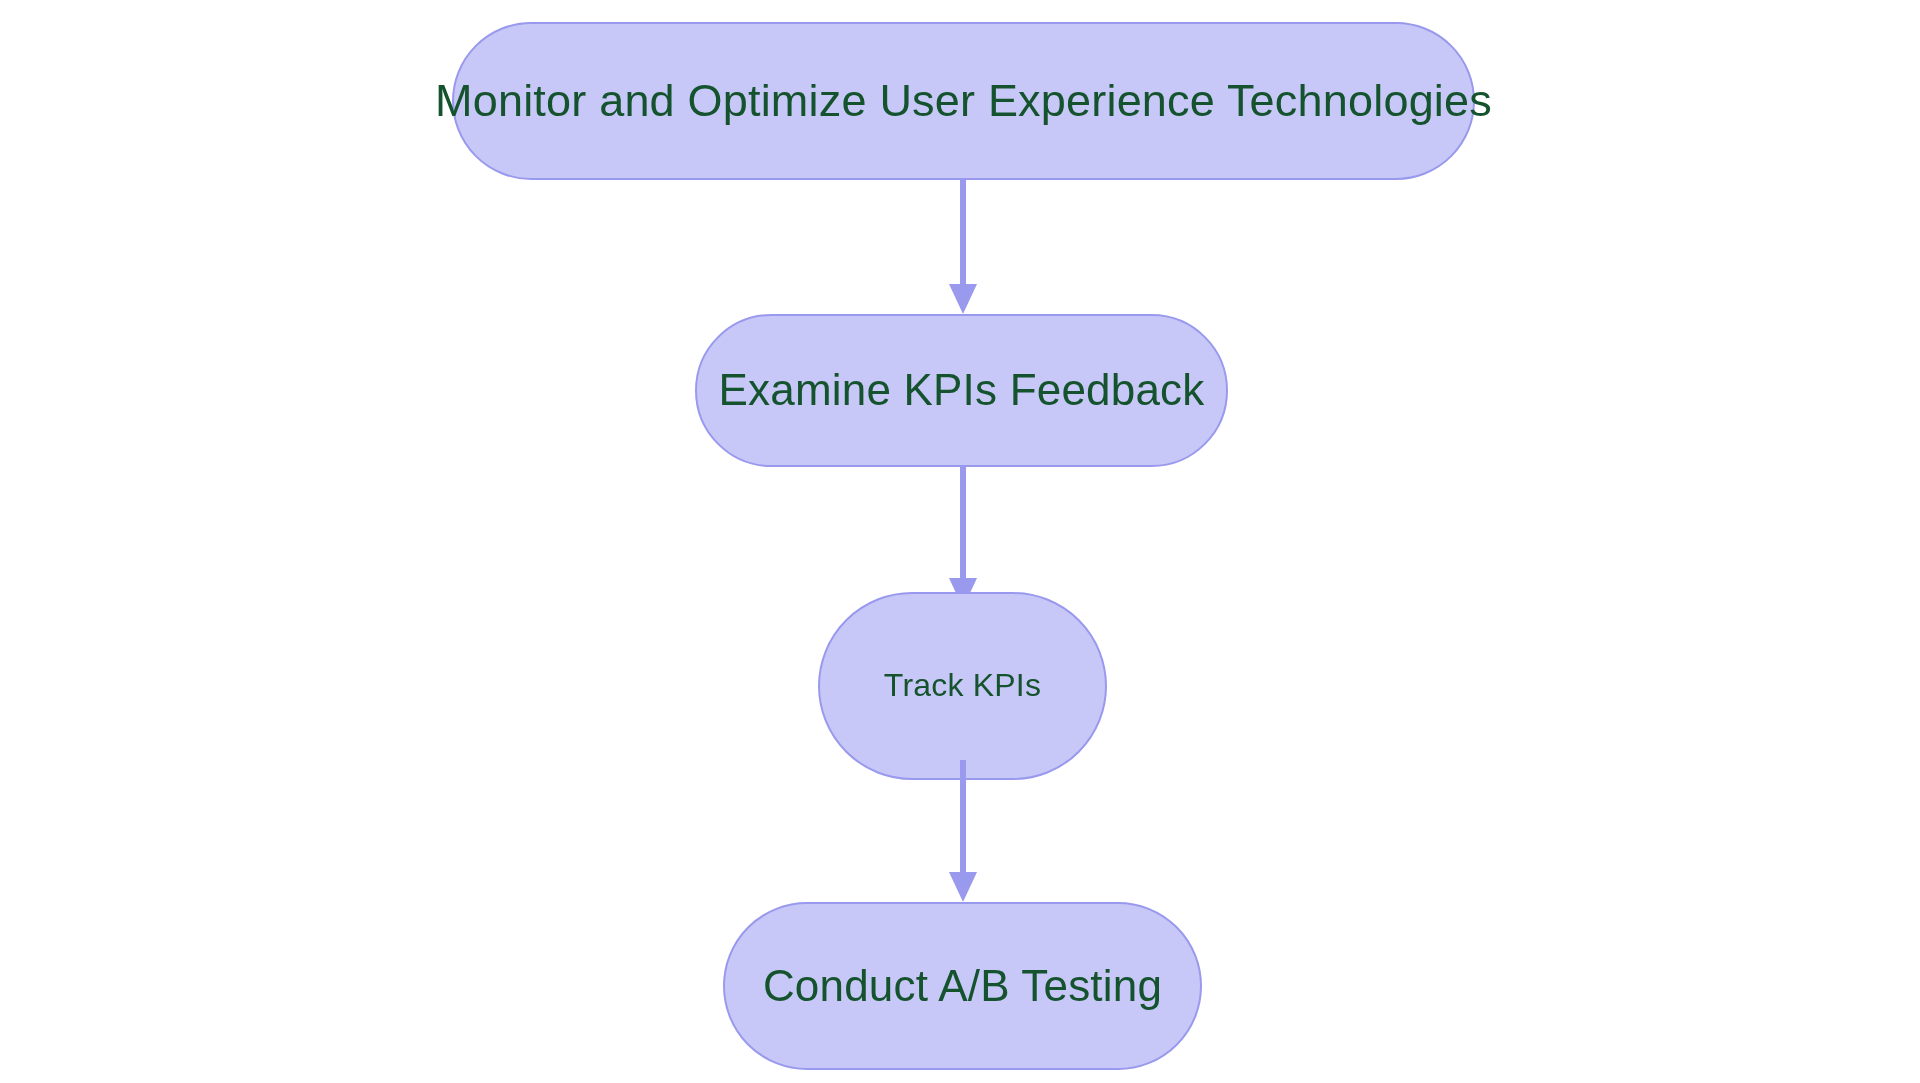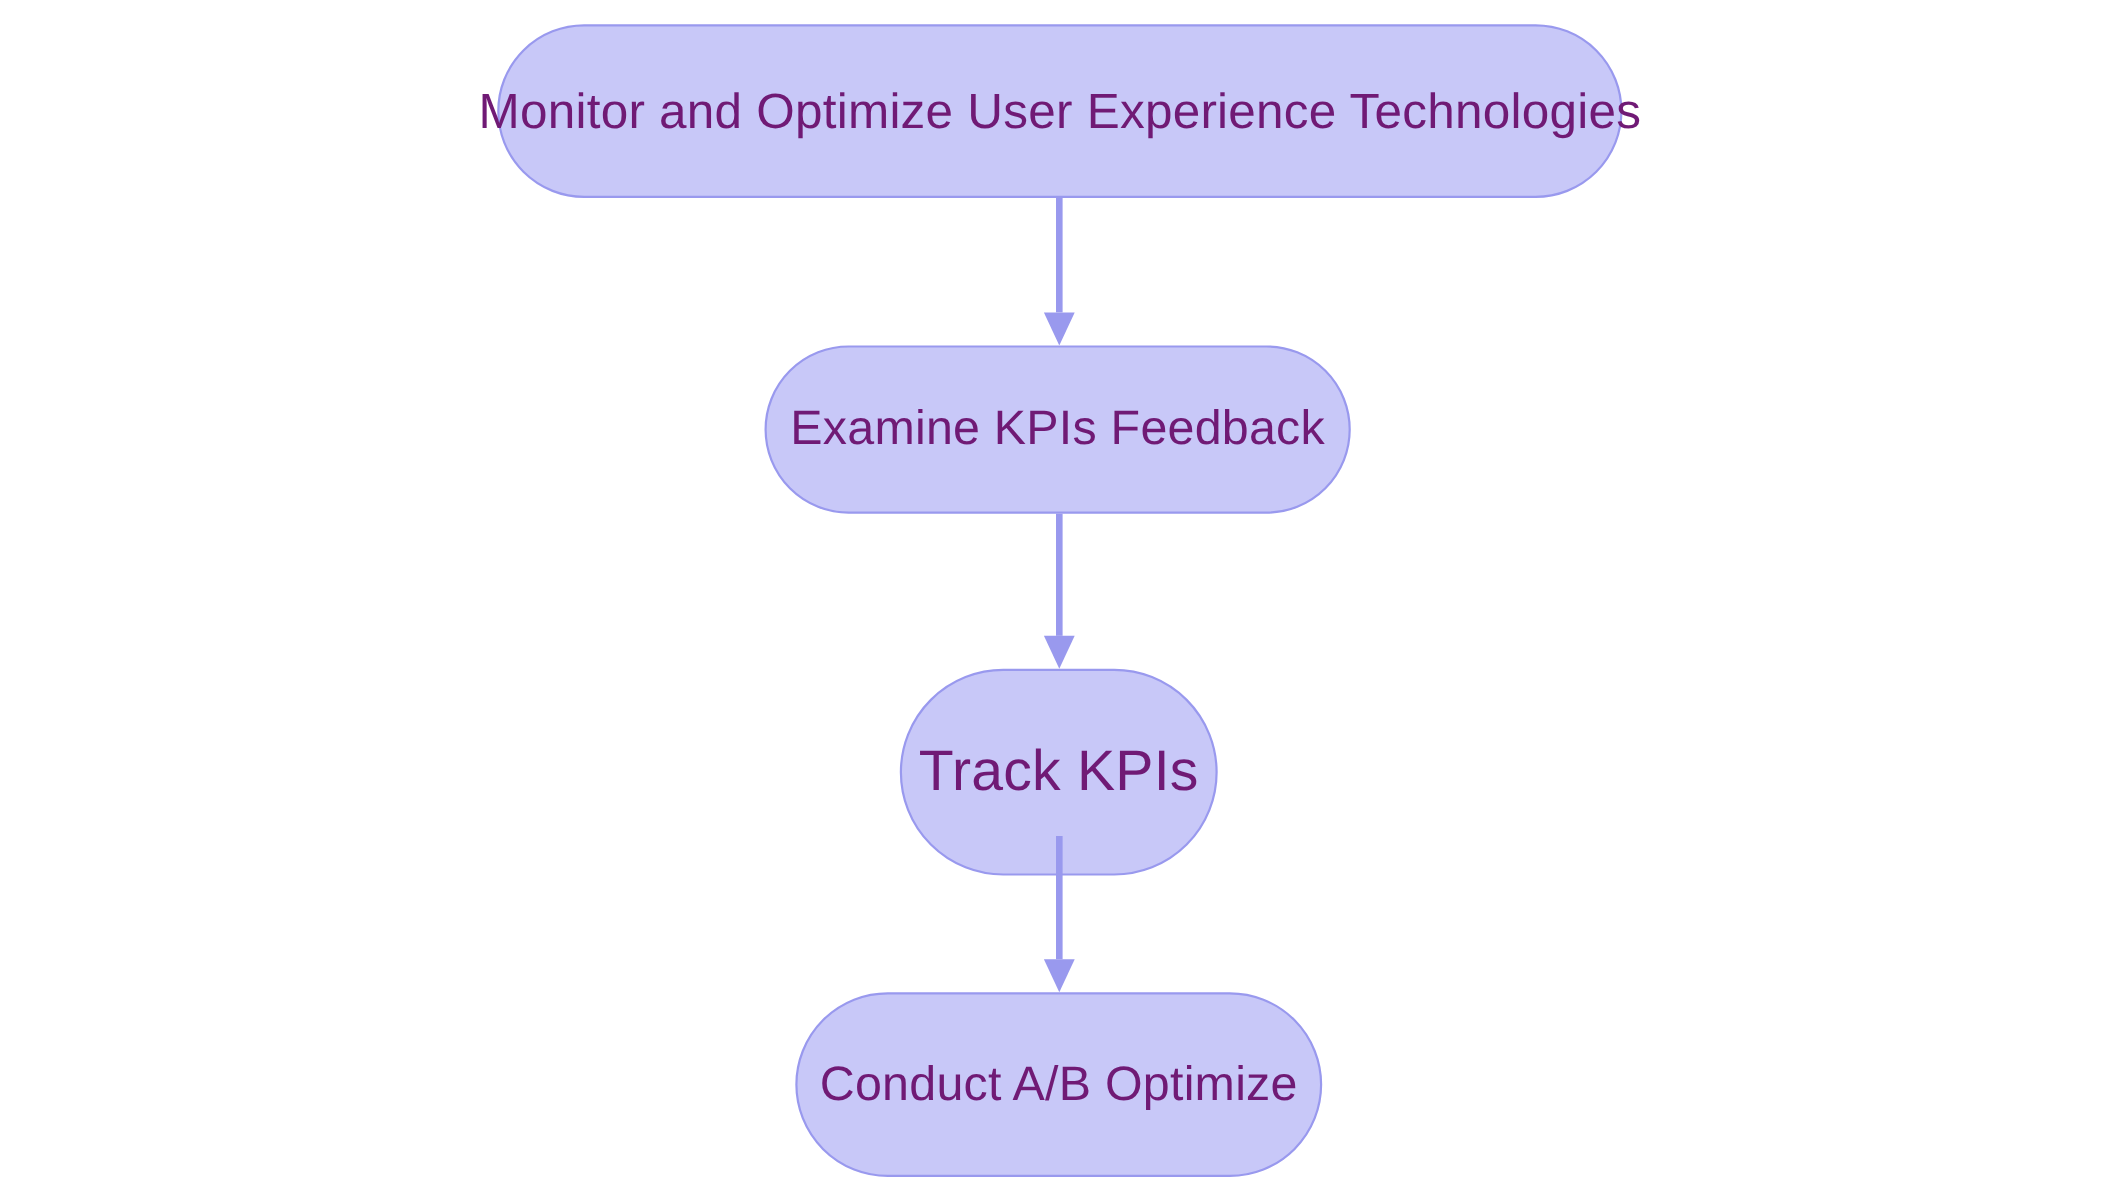--- a/index.html
+++ b/index.html
@@ -28,38 +28,38 @@
     align-items: center;
     justify-content: center;
     color: #2222cc;
     letter-spacing: 0.2px;
     white-space: nowrap;
     user-select: none;
   }
   .flow-node .node-label {
     display: block;
     line-height: 1.1;
-    color: #701a75;
+    color: #14532d;
   }
 
   
   #node-1 {
     left: 452px;  top: 22px;
     width: 1023px; height: 158px;
     font-size: 45px;
   }
   #node-2 {
     left: 695px;  top: 314px;
     width: 533px;  height: 153px;
     font-size: 44px;
   }
   #node-3 {
-    left: 818px;  top: 608px;
+    left: 818px;  top: 592px;
     width: 289px;  height: 188px;
-    font-size: 52px;
+    font-size: 32px;
   }
   #node-4 {
     left: 723px;  top: 902px;
     width: 479px;  height: 168px;
     font-size: 44px;
   }
 
   
   .connector {
     position: absolute;
@@ -122,16 +122,16 @@
   <div class="flow-node" id="node-3">
     <span class="node-label">Track KPIs</span>
   </div>
 
   <div class="connector" id="edge-3">
     <div class="stem"></div>
     <div class="head"></div>
   </div>
 
   <div class="flow-node" id="node-4">
-    <span class="node-label">Conduct A/B Optimize</span>
+    <span class="node-label">Conduct A/B Testing</span>
   </div>
 
 </div>
 
 </body></html>

